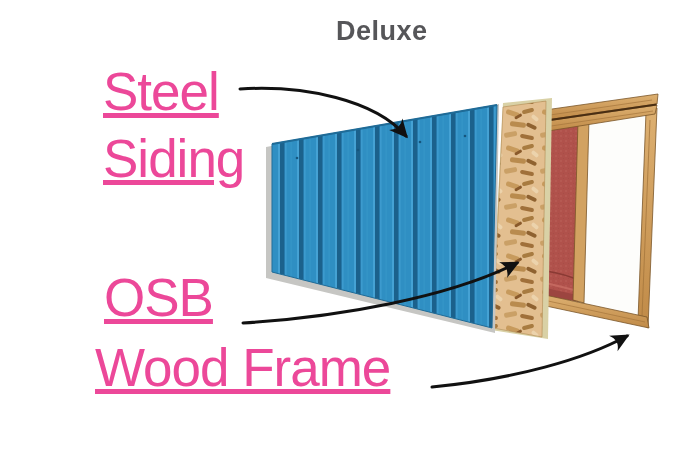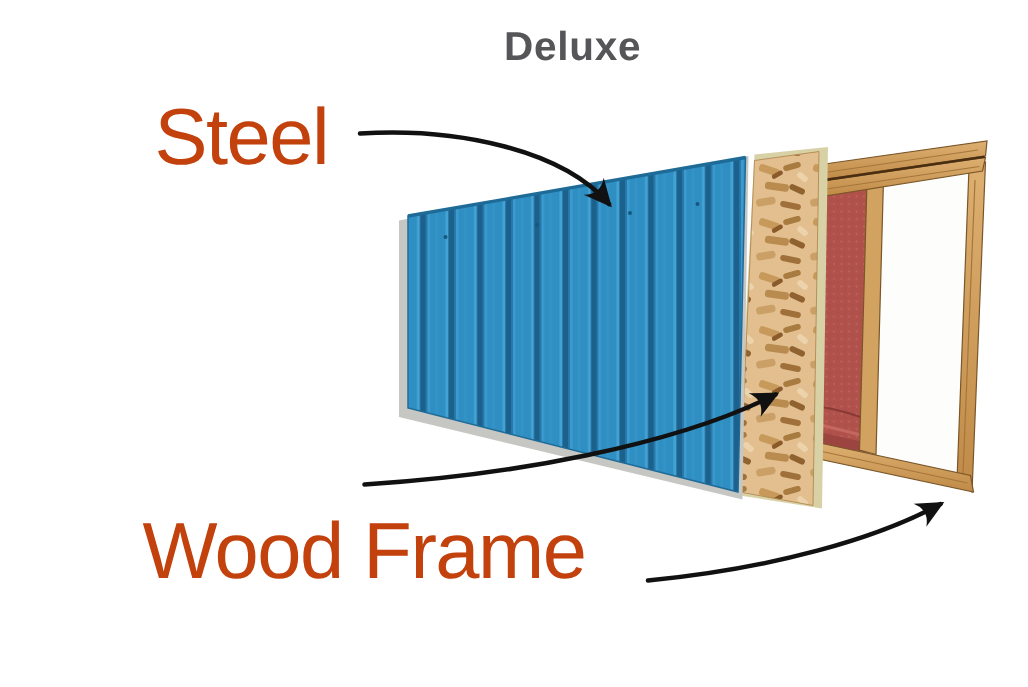--- a/index.html
+++ b/index.html
@@ -5,22 +5,22 @@
   html,body{margin:0;padding:0;background:#ffffff;}
   .screen{
     position:relative;width:685px;height:458px;background:#ffffff;overflow:hidden;
     font-family:"Liberation Sans","DejaVu Sans",sans-serif;
   }
   .title{
     position:absolute;left:336px;top:16px;
     font-size:27px;font-weight:700;letter-spacing:0.5px;color:#565659;
   }
   .label{
-    position:absolute;color:#c2410c;font-size:53px;font-weight:400;
-    letter-spacing:-1px;line-height:67px;white-space:nowrap;
+    position:absolute;color:#ec4899;font-size:53px;font-weight:400;
+    letter-spacing:-1px;line-height:67px;white-space:nowrap;text-decoration:underline;
   }
   .label-steel{left:103px;top:58px;}
   .label-osb{left:104px;top:264px;}
   .label-wood{left:95px;top:334px;}
   svg.diagram{position:absolute;left:0;top:0;}
 </style>
 </head>
 <body>
 
 <div class="screen">
@@ -111,16 +111,18 @@
 
     <g stroke="#111111" stroke-width="3" fill="none" stroke-linecap="round">
       <path d="M240,89 C305,85 375,100 406,136" marker-end="url(#ah)"></path>
       <path d="M243,323 C340,317 450,297 517,263" marker-end="url(#ah)"></path>
       <path d="M432,387 C515,379 585,359 627,336" marker-end="url(#ah)"></path>
     </g>
   </svg>
 
   <div class="label label-steel">
     <div>Steel</div>
+    <div>Siding</div>
   </div>
+  <div class="label label-osb">OSB</div>
   <div class="label label-wood">Wood Frame</div>
 
 </div>
 
 </body></html>

